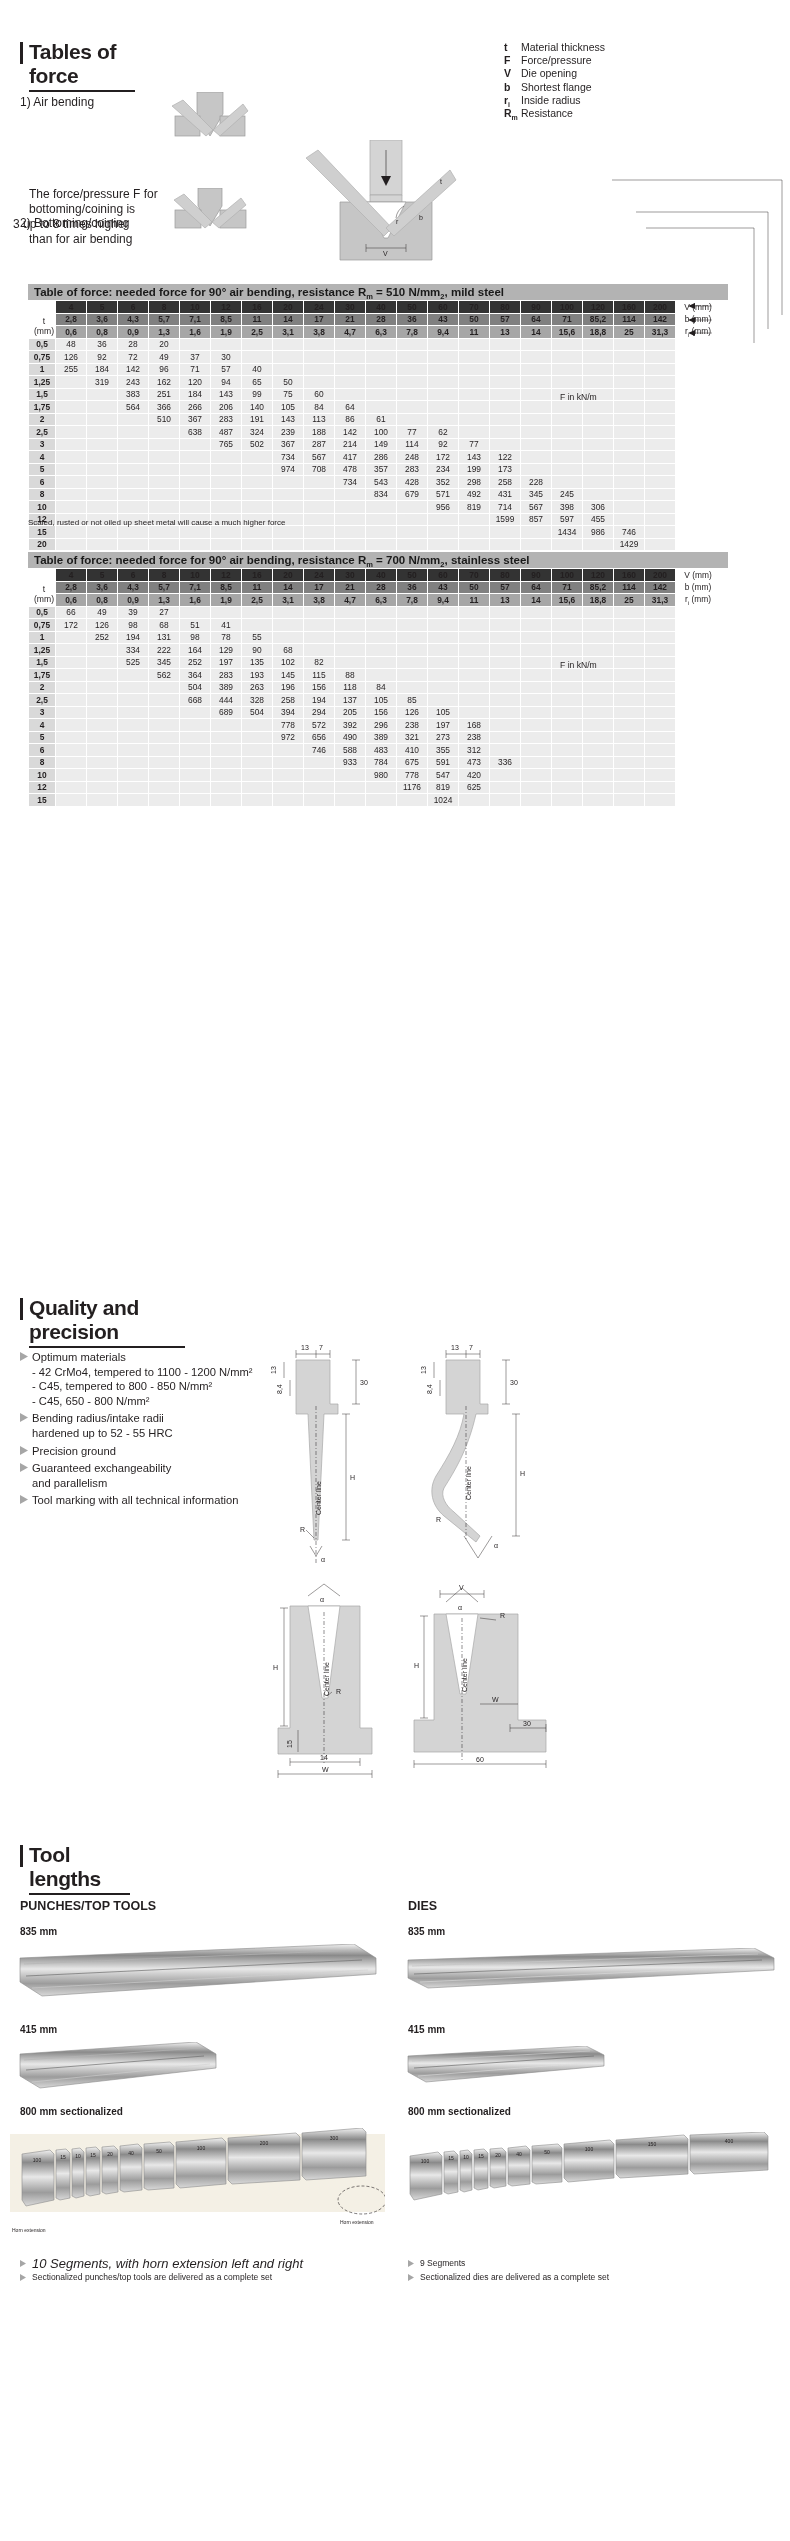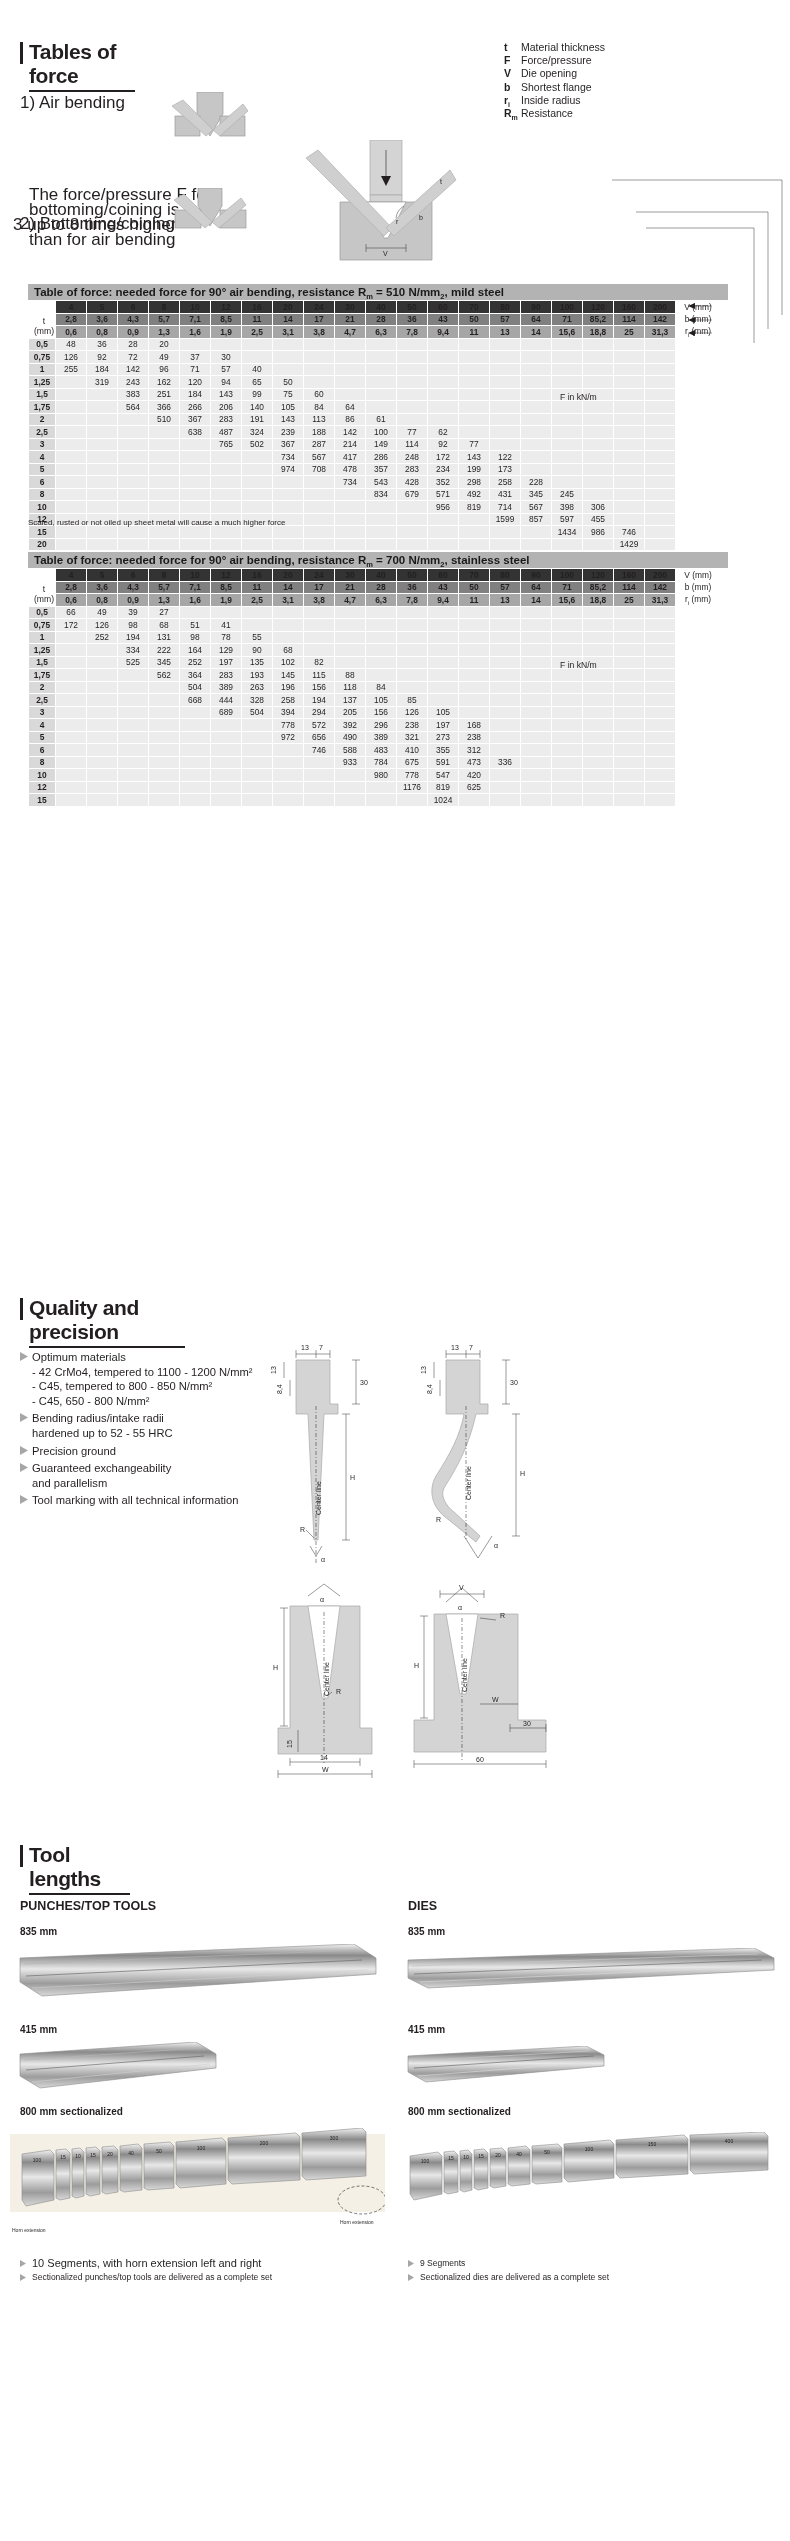--- a/index.html
+++ b/index.html
@@ -14,21 +14,21 @@
   }
   .page { position:relative; width:790px; height:2541px; }
 
   
   .sec-head { position:absolute; padding-left:9px; }
   .sec-head .bar { position:absolute; left:0; top:2px; width:3px; height:22px; background:#231f20; }
   .sec-head .txt { font-size:21px; font-weight:bold; letter-spacing:-0.4px; line-height:24px; color:#231f20; }
   .sec-head .rule { height:2px; background:#231f20; margin-top:2px; }
 
   
-  .t { position:absolute; font-size:17px; line-height:15px; color:#231f20; }
+  .t { position:absolute; font-size:12px; line-height:15px; color:#231f20; }
 
   
   .legend { position:absolute; left:504px; top:41px; }
   .legend .row { display:flex; align-items:baseline; height:13.2px; }
   .legend .sym { width:17px; font-size:10.5px; font-weight:bold; }
   .legend .sym sub { font-size:7px; font-weight:bold; }
   .legend .desc { font-size:10.5px; }
 
   
   .tbl { position:absolute; }
@@ -1426,21 +1426,21 @@
       <text x="2" y="104" font-size="5" fill="#231f20">Horn extension</text>
     </svg>
   </div>
   <div class="blist" style="left:20px; top:2258px; width:350px;">
     <div class="bitem">
       <span class="bullet">
           <svg width="6" height="7">
             <polygon fill="#a6a6a6" points="0,0 6,3.5 0,7"></polygon>
           </svg>
         </span>
-      <span class="btext" style="font-size:11px; line-height:11px;">10 Segments, with horn extension left and right</span>
+      <span class="btext" style="font-size:13px; line-height:11px;font-style:italic;">10 Segments, with horn extension left and right</span>
     </div>
     <div class="bitem">
       <span class="bullet">
           <svg width="6" height="7">
             <polygon fill="#a6a6a6" points="0,0 6,3.5 0,7"></polygon>
           </svg>
         </span>
       <span class="btext" style="font-size:8.5px; line-height:11px;">Sectionalized punches/top tools are delivered as a complete set</span>
     </div>
   </div>

